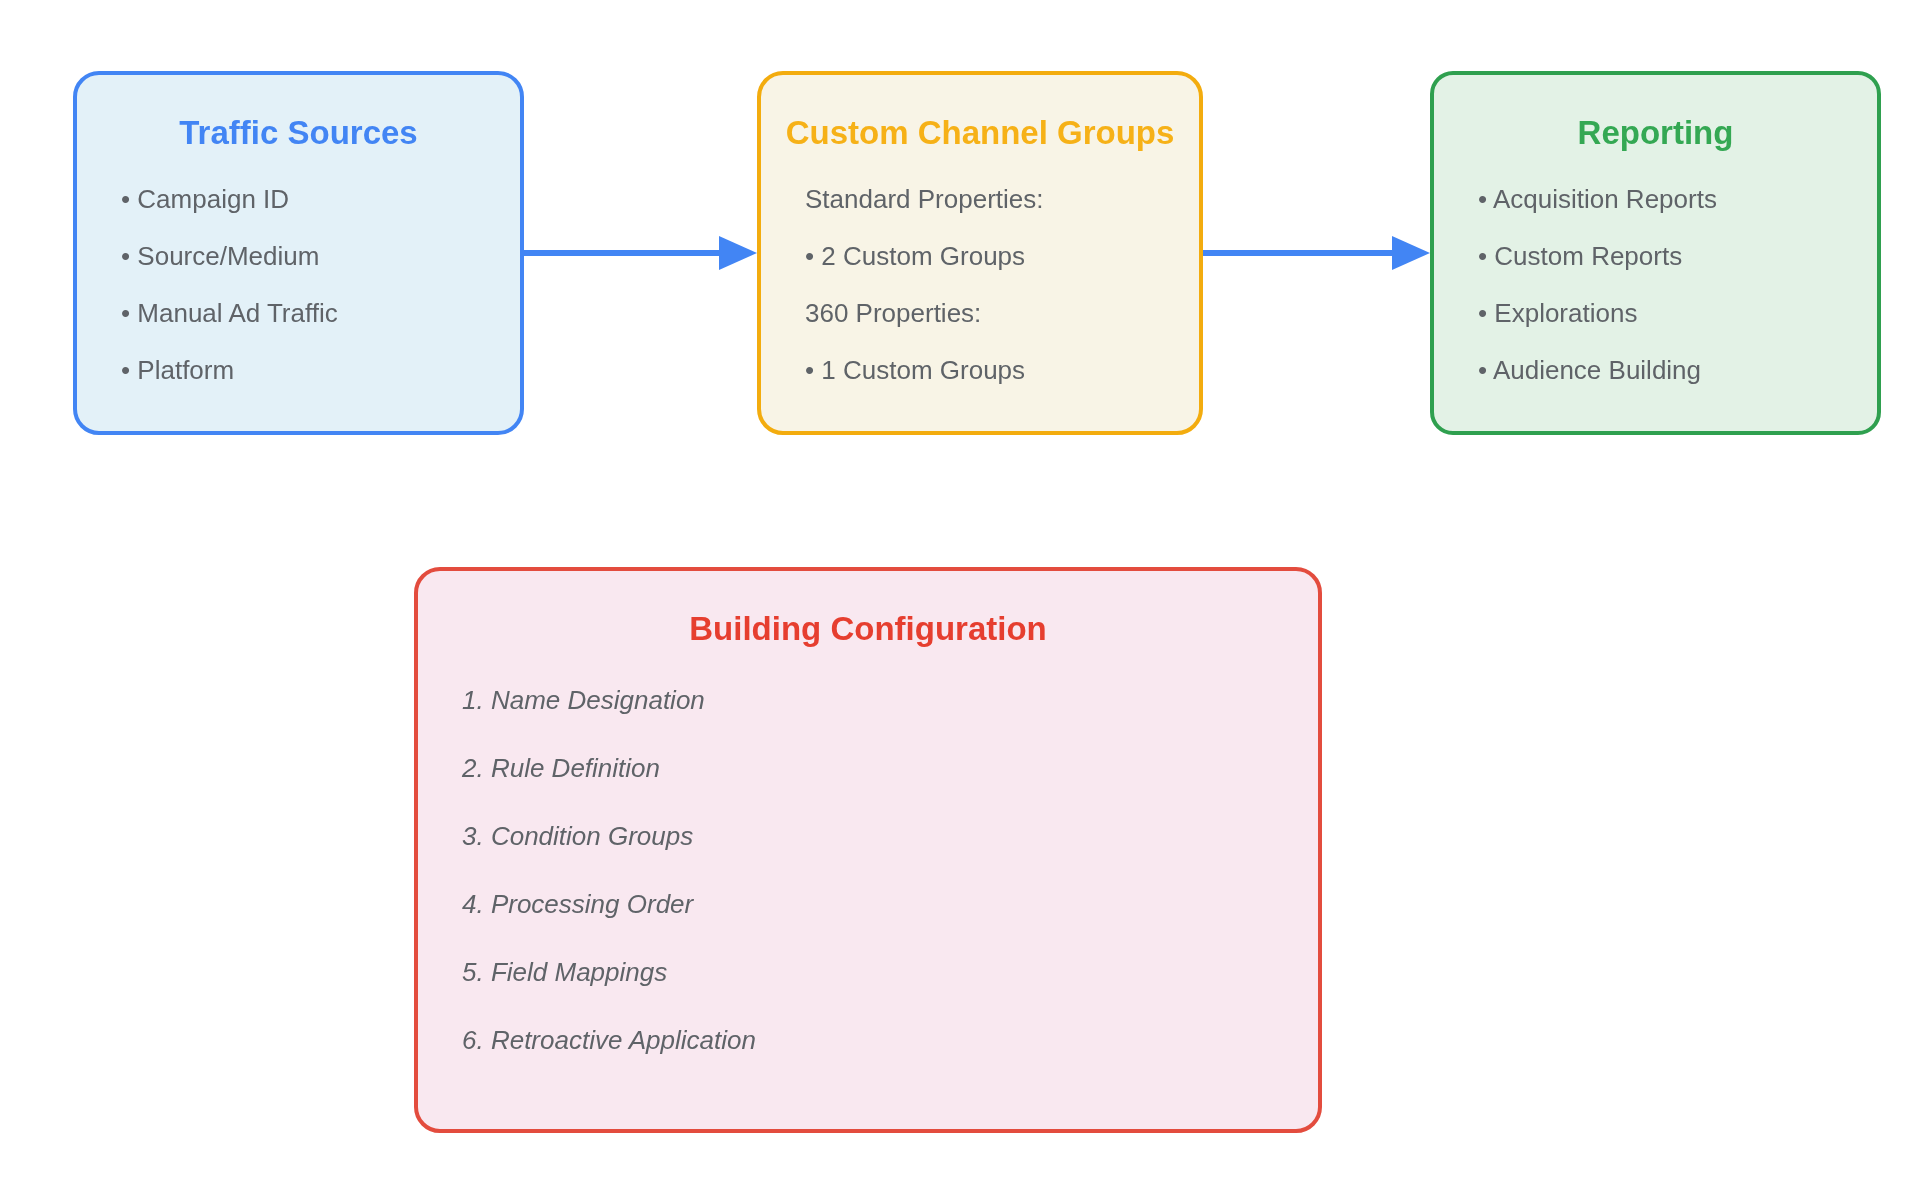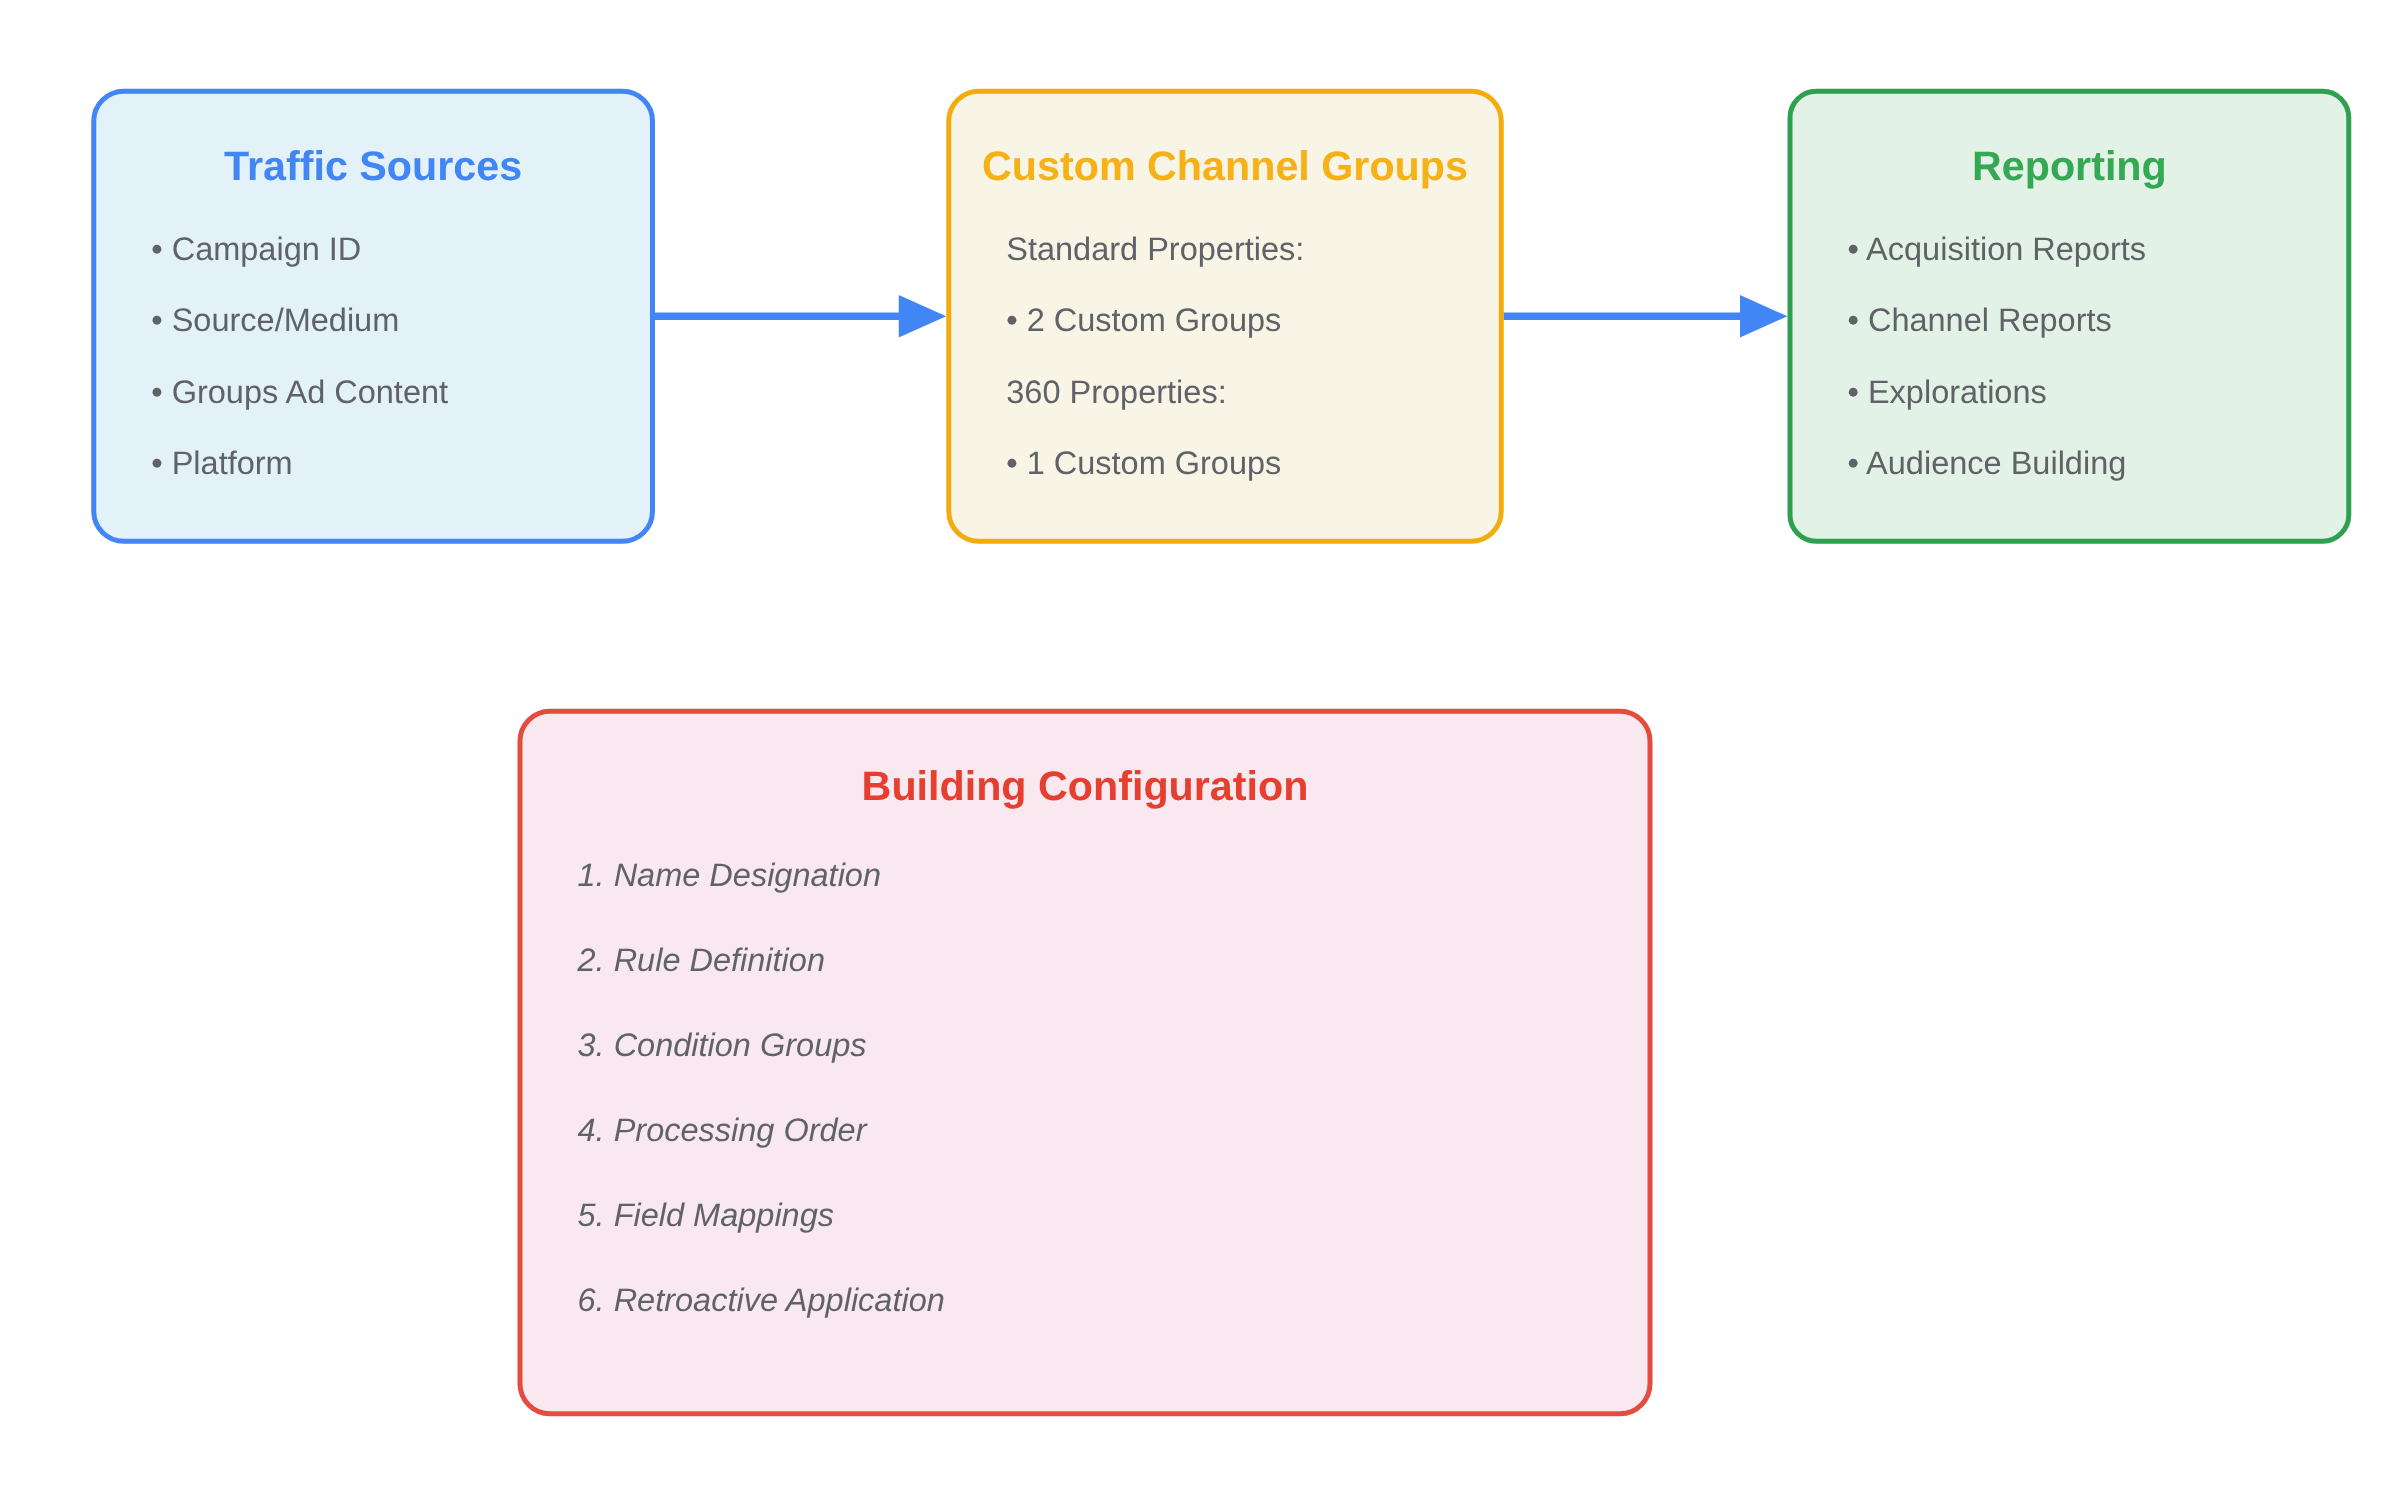--- a/index.html
+++ b/index.html
@@ -102,21 +102,21 @@
 </head>
 <body>
 
 <div class="canvas">
 
   <div class="box box-traffic">
     <div class="box-title">Traffic Sources</div>
     <div class="box-items">
       <div class="item">• Campaign ID</div>
       <div class="item">• Source/Medium</div>
-      <div class="item">• Groups Ad Content</div>
+      <div class="item">• Manual Ad Traffic</div>
       <div class="item">• Platform</div>
     </div>
   </div>
 
   <div class="arrow arrow-1">
     <div class="arrow-line"></div>
     <div class="arrow-head"></div>
   </div>
 
   <div class="box box-groups">
@@ -131,21 +131,21 @@
 
   <div class="arrow arrow-2">
     <div class="arrow-line"></div>
     <div class="arrow-head"></div>
   </div>
 
   <div class="box box-reporting">
     <div class="box-title">Reporting</div>
     <div class="box-items">
       <div class="item">• Acquisition Reports</div>
-      <div class="item">• Channel Reports</div>
+      <div class="item">• Custom Reports</div>
       <div class="item">• Explorations</div>
       <div class="item">• Audience Building</div>
     </div>
   </div>
 
   <div class="box box-config">
     <div class="box-title">Building Configuration</div>
     <div class="box-items">
       <div class="item">1. Name Designation</div>
       <div class="item">2. Rule Definition</div>

